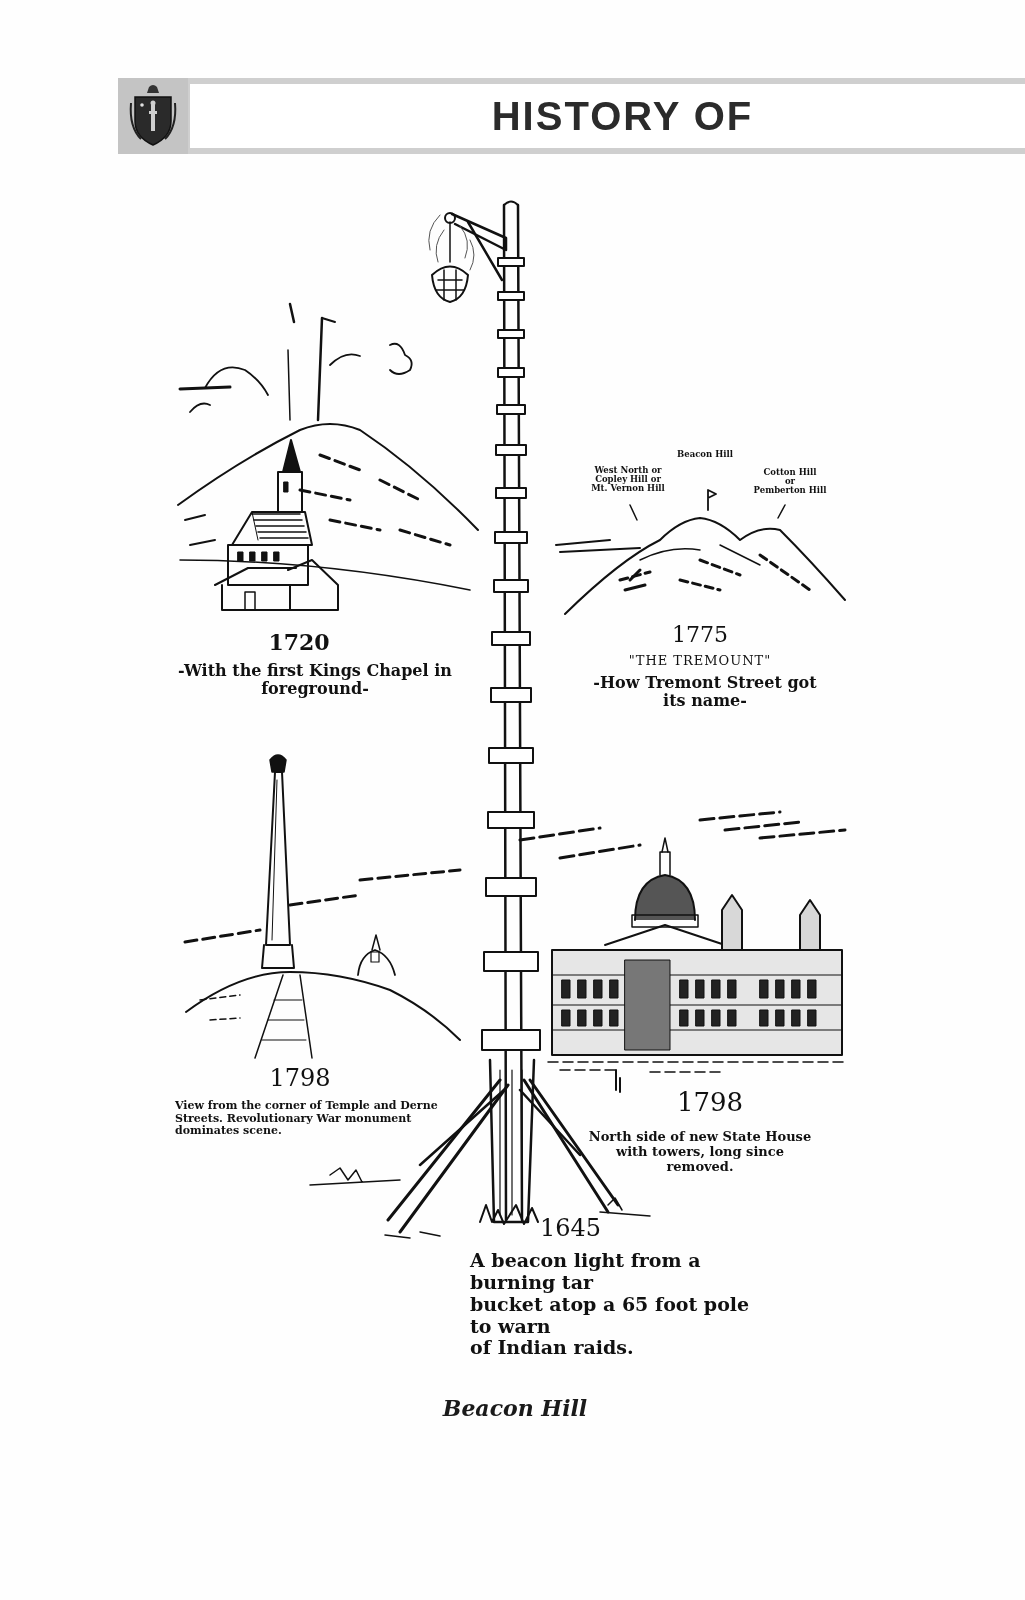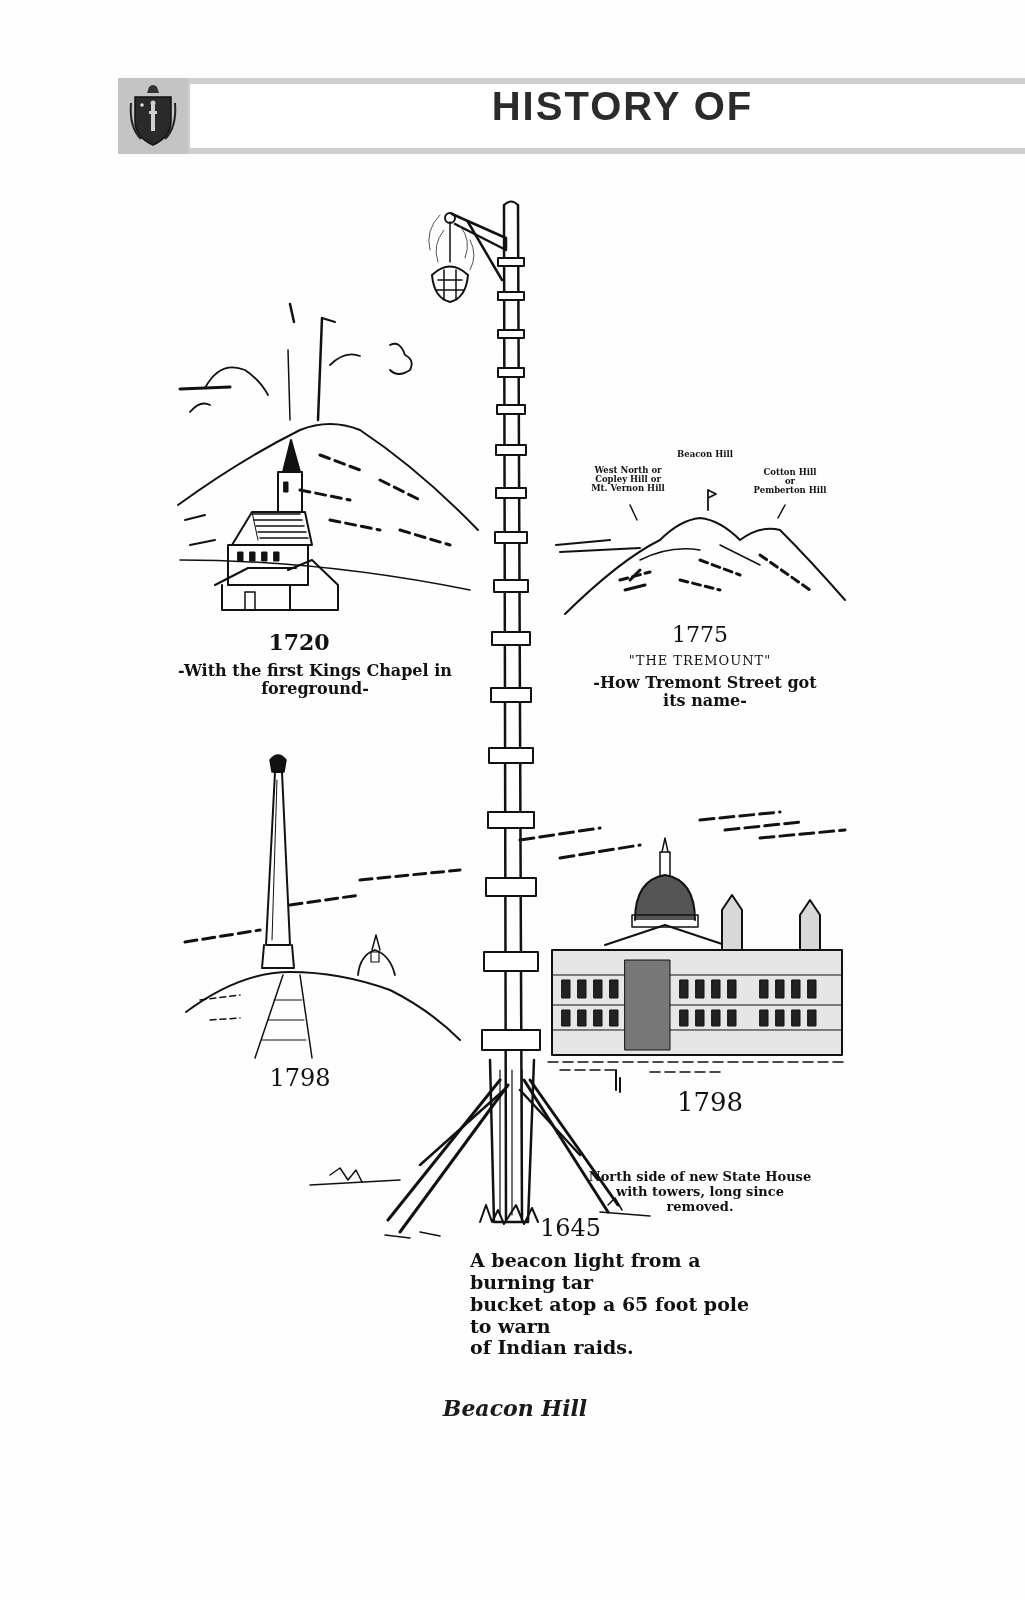--- a/index.html
+++ b/index.html
@@ -4,21 +4,21 @@
   <style>
     * { box-sizing: border-box; margin: 0; padding: 0; }
     html, body { width: 1025px; height: 1600px; background: #fdfdfd; overflow: hidden; }
     body { position: relative; font-family: "DejaVu Serif", serif; color: #141414; }
 
     .page { position: absolute; left: 0; top: 0; width: 1025px; height: 1600px; background: #fefefe; }
 
     
     .header-band { position: absolute; left: 118px; top: 78px; width: 907px; height: 76px; background: #cfcfcf; }
     .header-seal-box { position: absolute; left: 118px; top: 78px; width: 70px; height: 76px; background: #c4c4c4; display: flex; align-items: center; justify-content: center; }
-    .header-title-box { position: absolute; left: 190px; top: 84px; width: 835px; height: 64px; background: #ffffff; display: flex; align-items: flex-start; justify-content: center; }
+    .header-title-box { position: absolute; left: 190px; top: 84px; width: 835px; height: 64px; background: #ffffff; display: flex; align-items: center; justify-content: center; }
     .header-title { font-family: "Liberation Sans", sans-serif; font-weight: 700; font-size: 40px; letter-spacing: 2px; color: #2b2b2b; margin-left: 30px; }
 
     
     .illustration { position: absolute; left: 0; top: 0; width: 1025px; height: 1600px; }
     .caption { position: absolute; font-family: "DejaVu Serif", serif; color: #111; text-align: center; line-height: 1.15; }
     .year { font-size: 22px; font-weight: 700; }
     .small { font-size: 16px; font-weight: 700; }
     .medium { font-size: 13px; font-weight: 700; }
     .label-tiny { font-size: 8.5px; font-weight: 700; line-height: 1.05; }
 
@@ -211,23 +211,28 @@
     <div>Cotton Hill</div>
     <div>or</div>
     <div>Pemberton Hill</div>
   </div>
 
   <div class="caption year" style="left:630px; top:622px; width:140px; font-weight:400;text-align:center;">1775</div>
   <div class="caption medium" style="left:590px; top:654px; width:220px; font-weight:400; letter-spacing:1px;">"THE TREMOUNT"</div>
   <div class="caption small" style="left:580px; top:674px; width:250px;">-How Tremont Street got its name-</div>
 
   <div class="caption year" style="left:240px; top:1065px; width:120px; font-weight:400; font-size:24px;">1798</div>
+  <div class="caption small" style="left:175px; top:1100px; width:270px; text-align:left; font-size:11px;">
+    <div>View from the corner of Temple and Derne</div>
+    <div>Streets. Revolutionary War monument</div>
+    <div>dominates scene.</div>
+  </div>
 
   <div class="caption year" style="left:640px; top:1088px; width:140px; font-weight:400; font-size:26px;">1798</div>
-  <div class="caption medium" style="left:585px; top:1170px; width:230px; font-size:13px;">
+  <div class="caption medium" style="left:585px; top:1130px; width:230px; font-size:13px;">
     <div>North side of new State House</div>
     <div>with towers, long since</div>
     <div>removed.</div>
   </div>
 
   <div class="caption year" style="left:540px; top:1215px; width:80px; font-weight:400; font-size:24px; text-align:left;">1645</div>
   <div class="caption medium" style="left:470px; top:1250px; width:290px; text-align:left; font-size:19px;">
     <div>A beacon light from a burning tar</div>
     <div>bucket atop a 65 foot pole to warn</div>
     <div>of Indian raids.</div>

